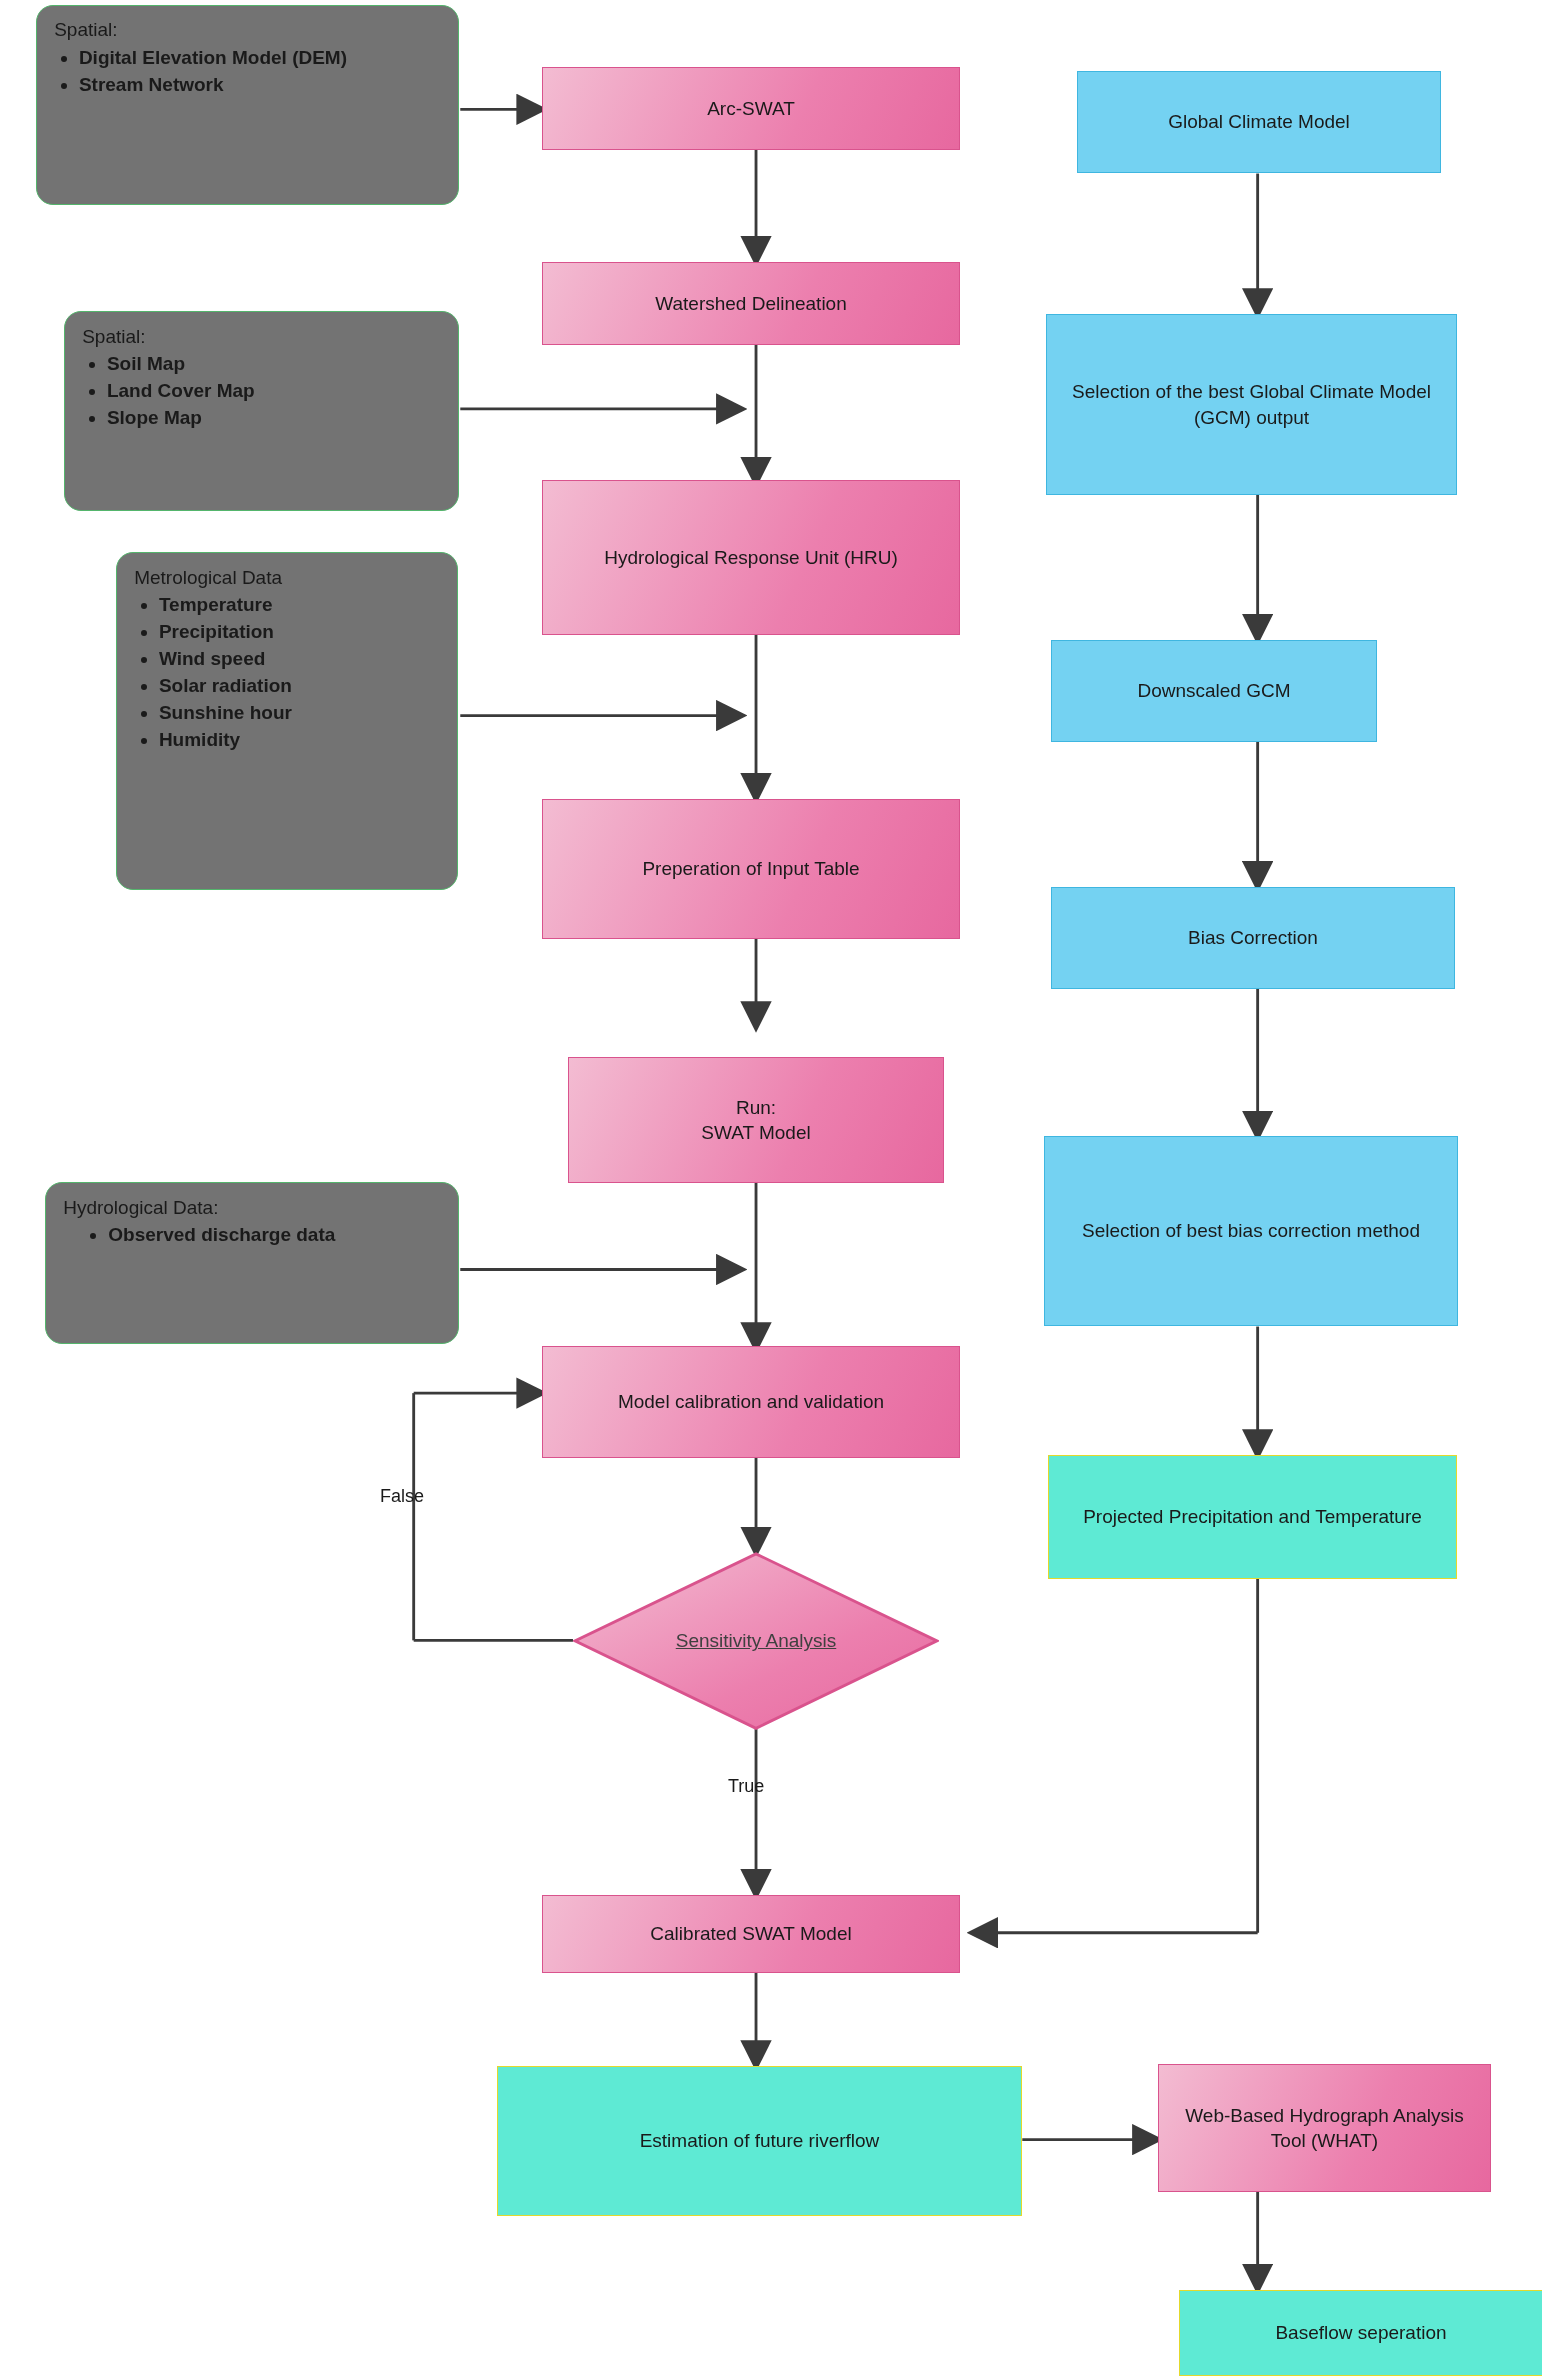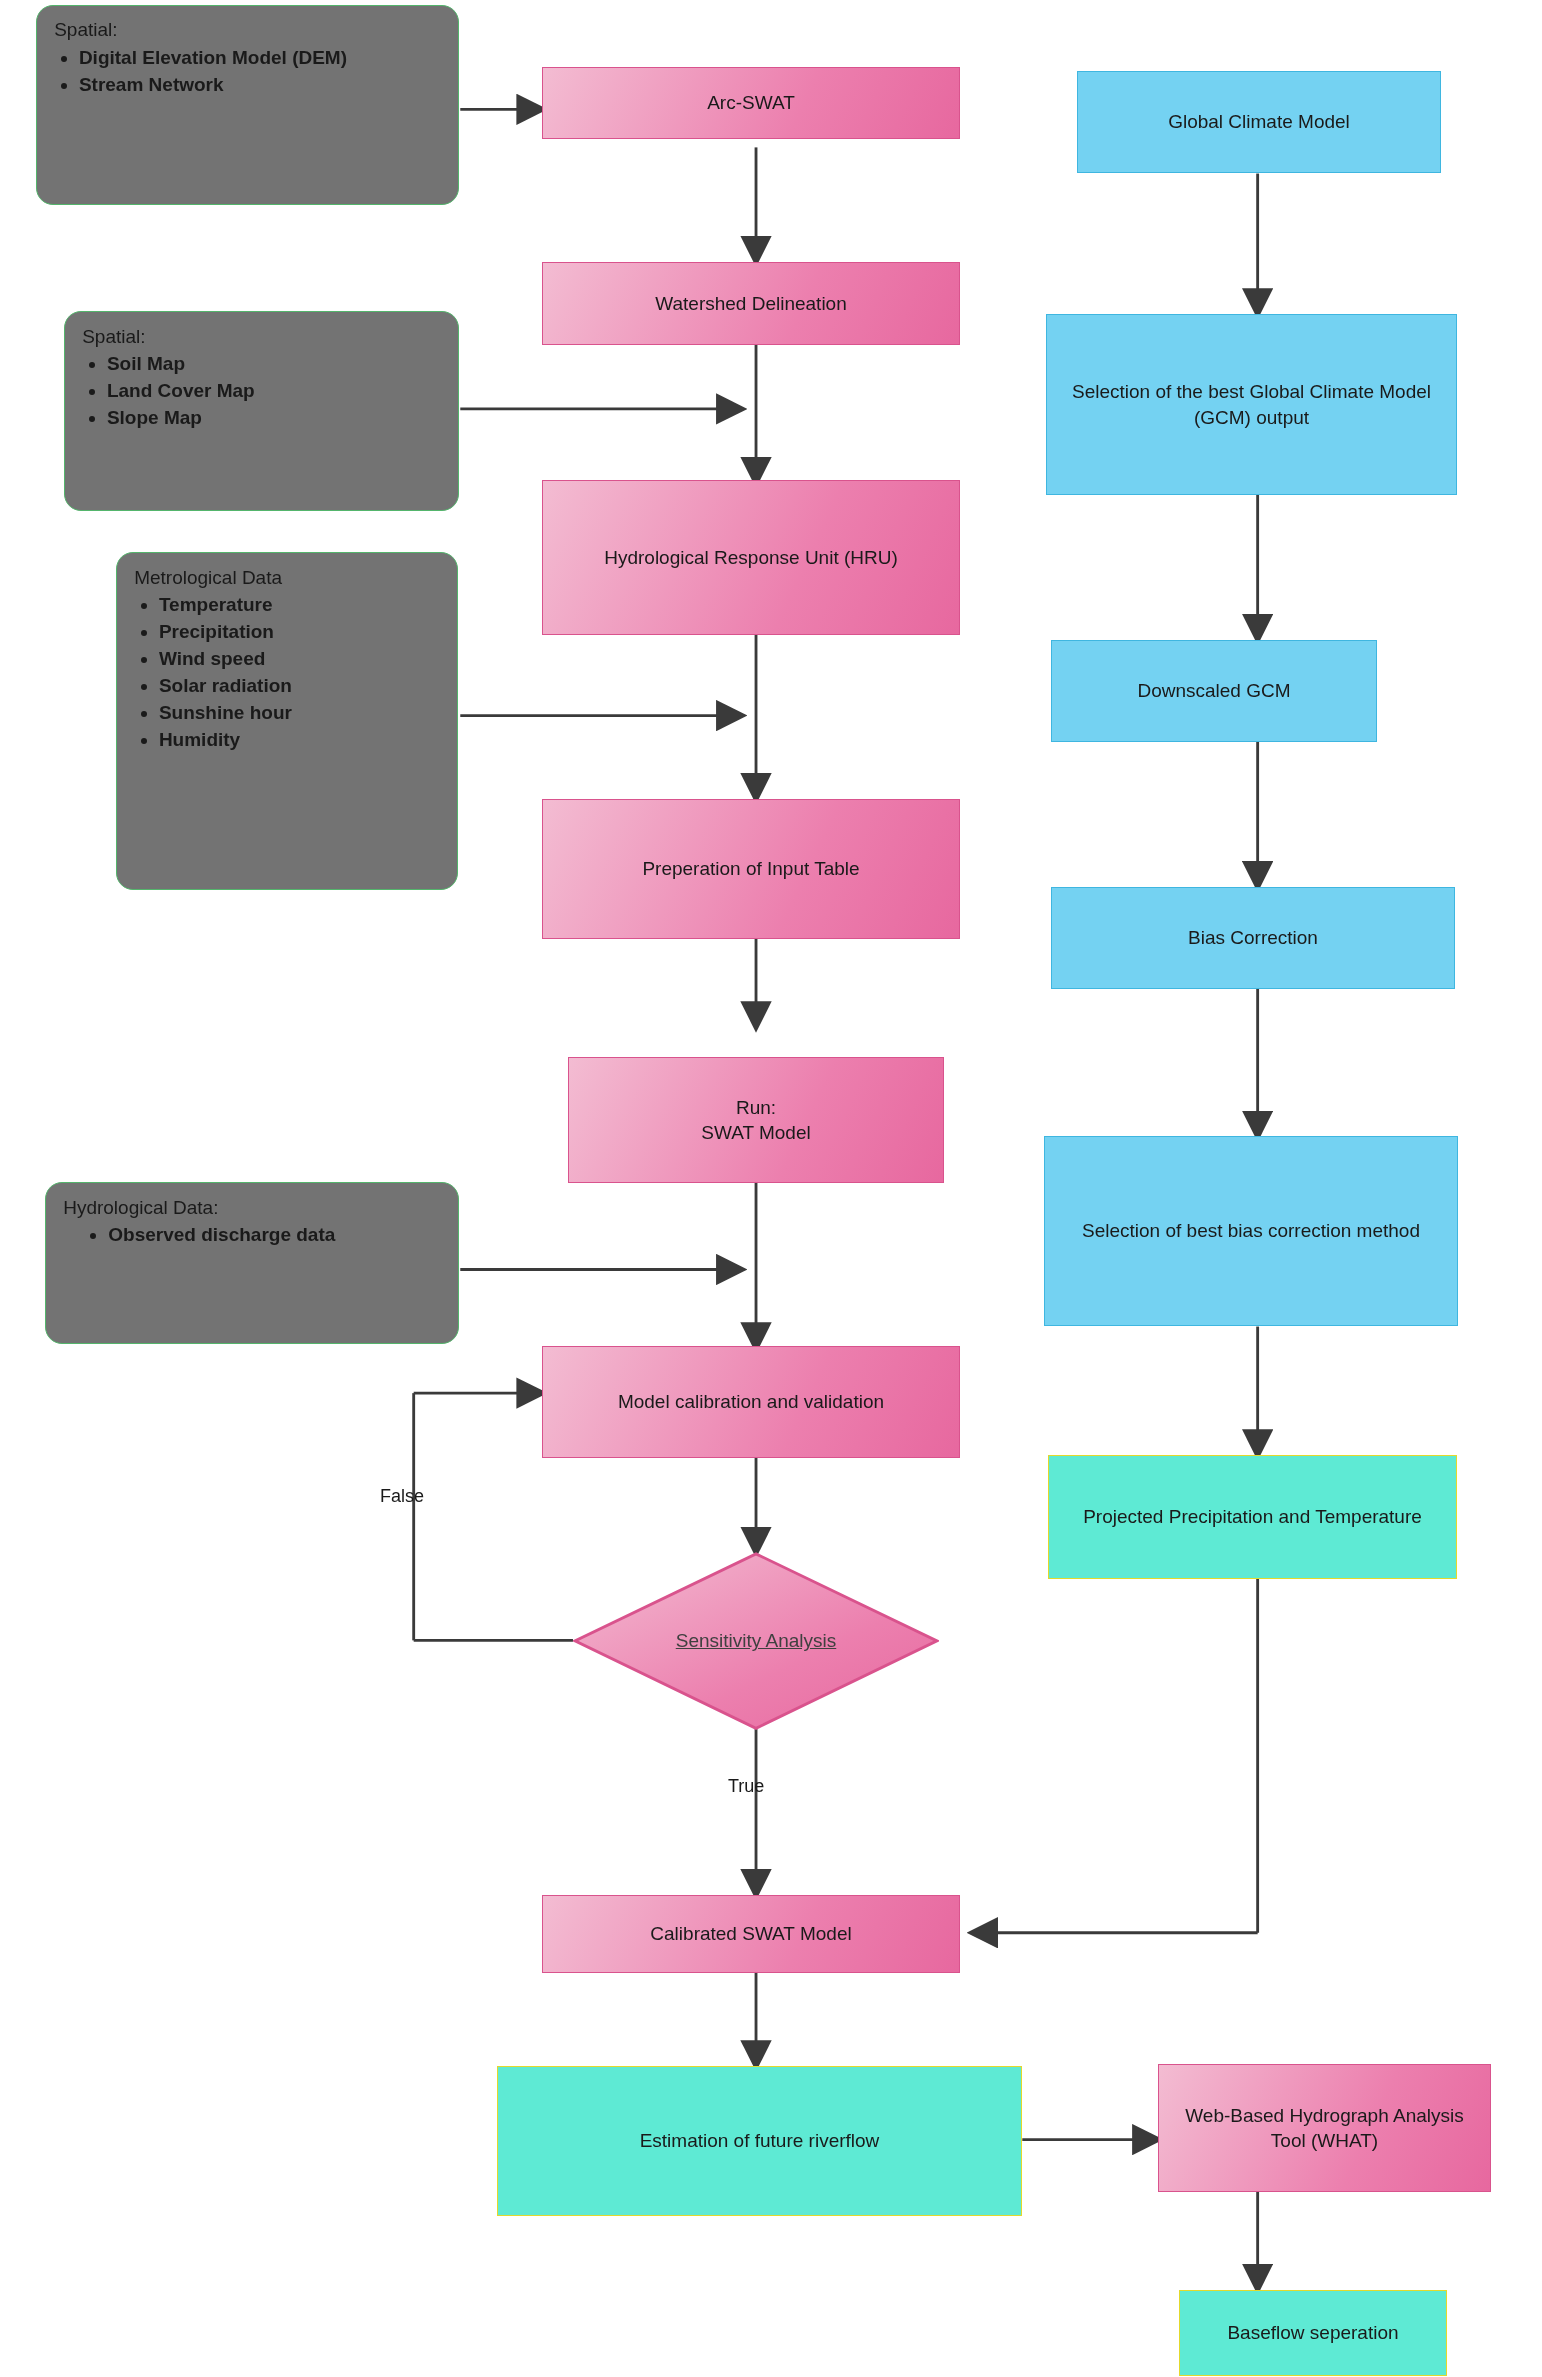--- a/index.html
+++ b/index.html
@@ -189,21 +189,21 @@
     </ul>
   </div>
 
   <div class="node green" style="left:45px; top:1182px; width:414px; height:162px;">
     <div class="ghead">Hydrological Data:</div>
     <ul style="padding-left:48px;">
       <li>Observed discharge data</li>
     </ul>
   </div>
 
-  <div class="node pink" style="left:542px; top:67px; width:418px; height:72px;">Arc-SWAT</div>
+  <div class="node pink" style="left:542px; top:67px; width:418px; height:83px;">Arc-SWAT</div>
 
   <div class="node pink" style="left:542px; top:262px; width:418px; height:83px;">Watershed Delineation</div>
 
   <div class="node pink" style="left:542px; top:480px; width:418px; height:155px;">Hydrological Response Unit (HRU)</div>
 
   <div class="node pink" style="left:542px; top:799px; width:418px; height:140px;">Preperation of Input Table</div>
 
   <div class="node pink" style="left:568px; top:1025px; width:376px; height:126px; white-space:pre-line;margin-top:32px;">Run:
 SWAT Model</div>
 
@@ -222,21 +222,21 @@
           <stop offset="100%" stop-color="#e7689f"></stop>
         </linearGradient>
       </defs>
       <polygon points="385,4 766,187 385,371 4,187" fill="url(#pinkgrad)" stroke="#d9538d" stroke-width="6"></polygon>
     </svg>
     <div class="diamond-label" style="white-space:pre-line;">Sensitivity Analysis</div>
   </div>
 
   <div class="node yellow" style="left:497px; top:2066px; width:525px; height:150px;">Estimation of future riverflow</div>
 
-  <div class="node yellow" style="left:1179px; top:2290px; width:268px; height:86px;">Baseflow seperation</div>
+  <div class="node yellow" style="left:1179px; top:2290px; width:364px; height:86px;">Baseflow seperation</div>
 
   <div class="node yellow" style="left:1048px; top:1455px; width:409px; height:124px;">Projected Precipitation and Temperature</div>
 
   <div class="node blue" style="left:1077px; top:71px; width:364px; height:102px;">Global Climate Model</div>
 
   <div class="node blue" style="left:1046px; top:314px; width:411px; height:181px;">Selection of the best Global Climate Model (GCM) output</div>
 
   <div class="node blue" style="left:1051px; top:640px; width:326px; height:102px;">Downscaled GCM</div>
 
   <div class="node blue" style="left:1051px; top:887px; width:404px; height:102px;">Bias Correction</div>

